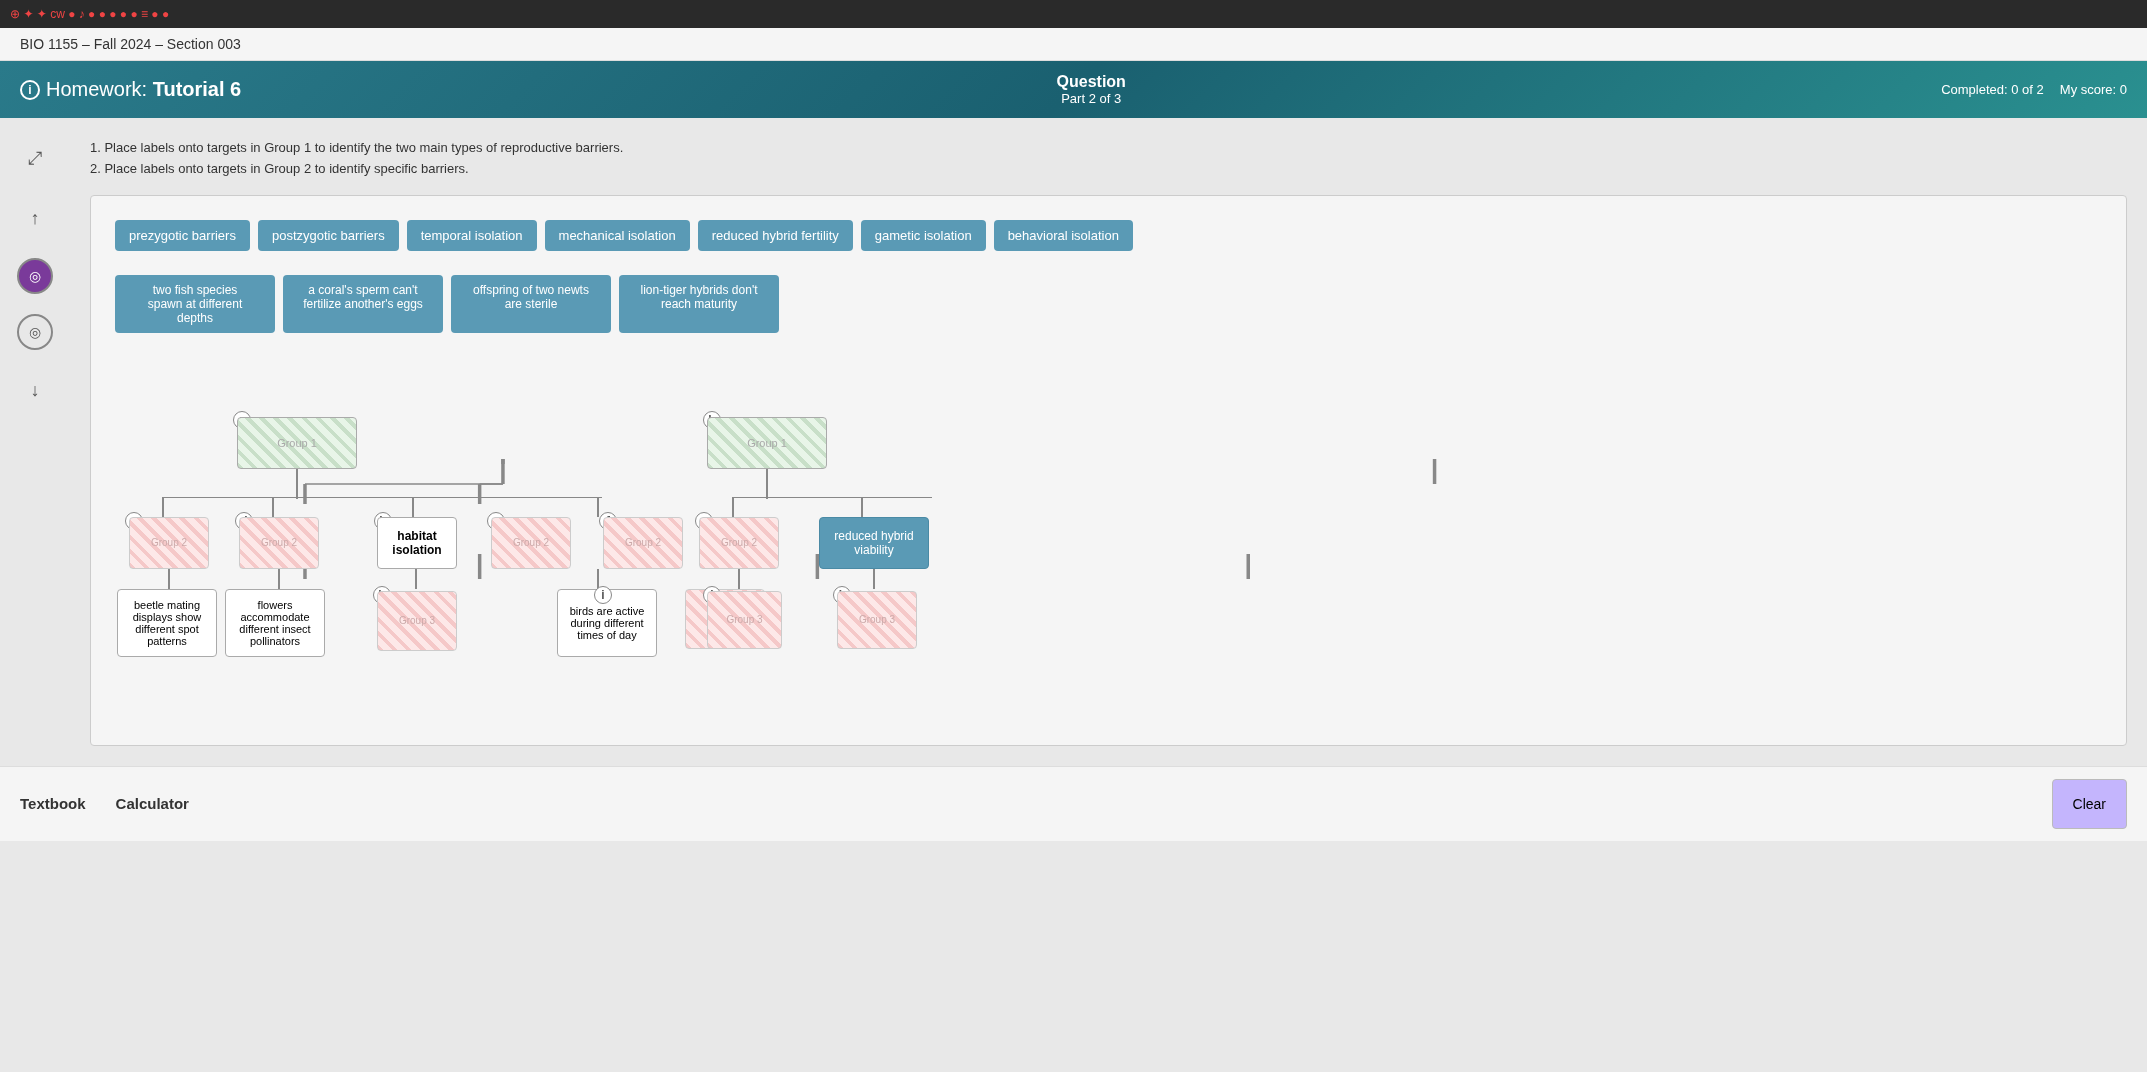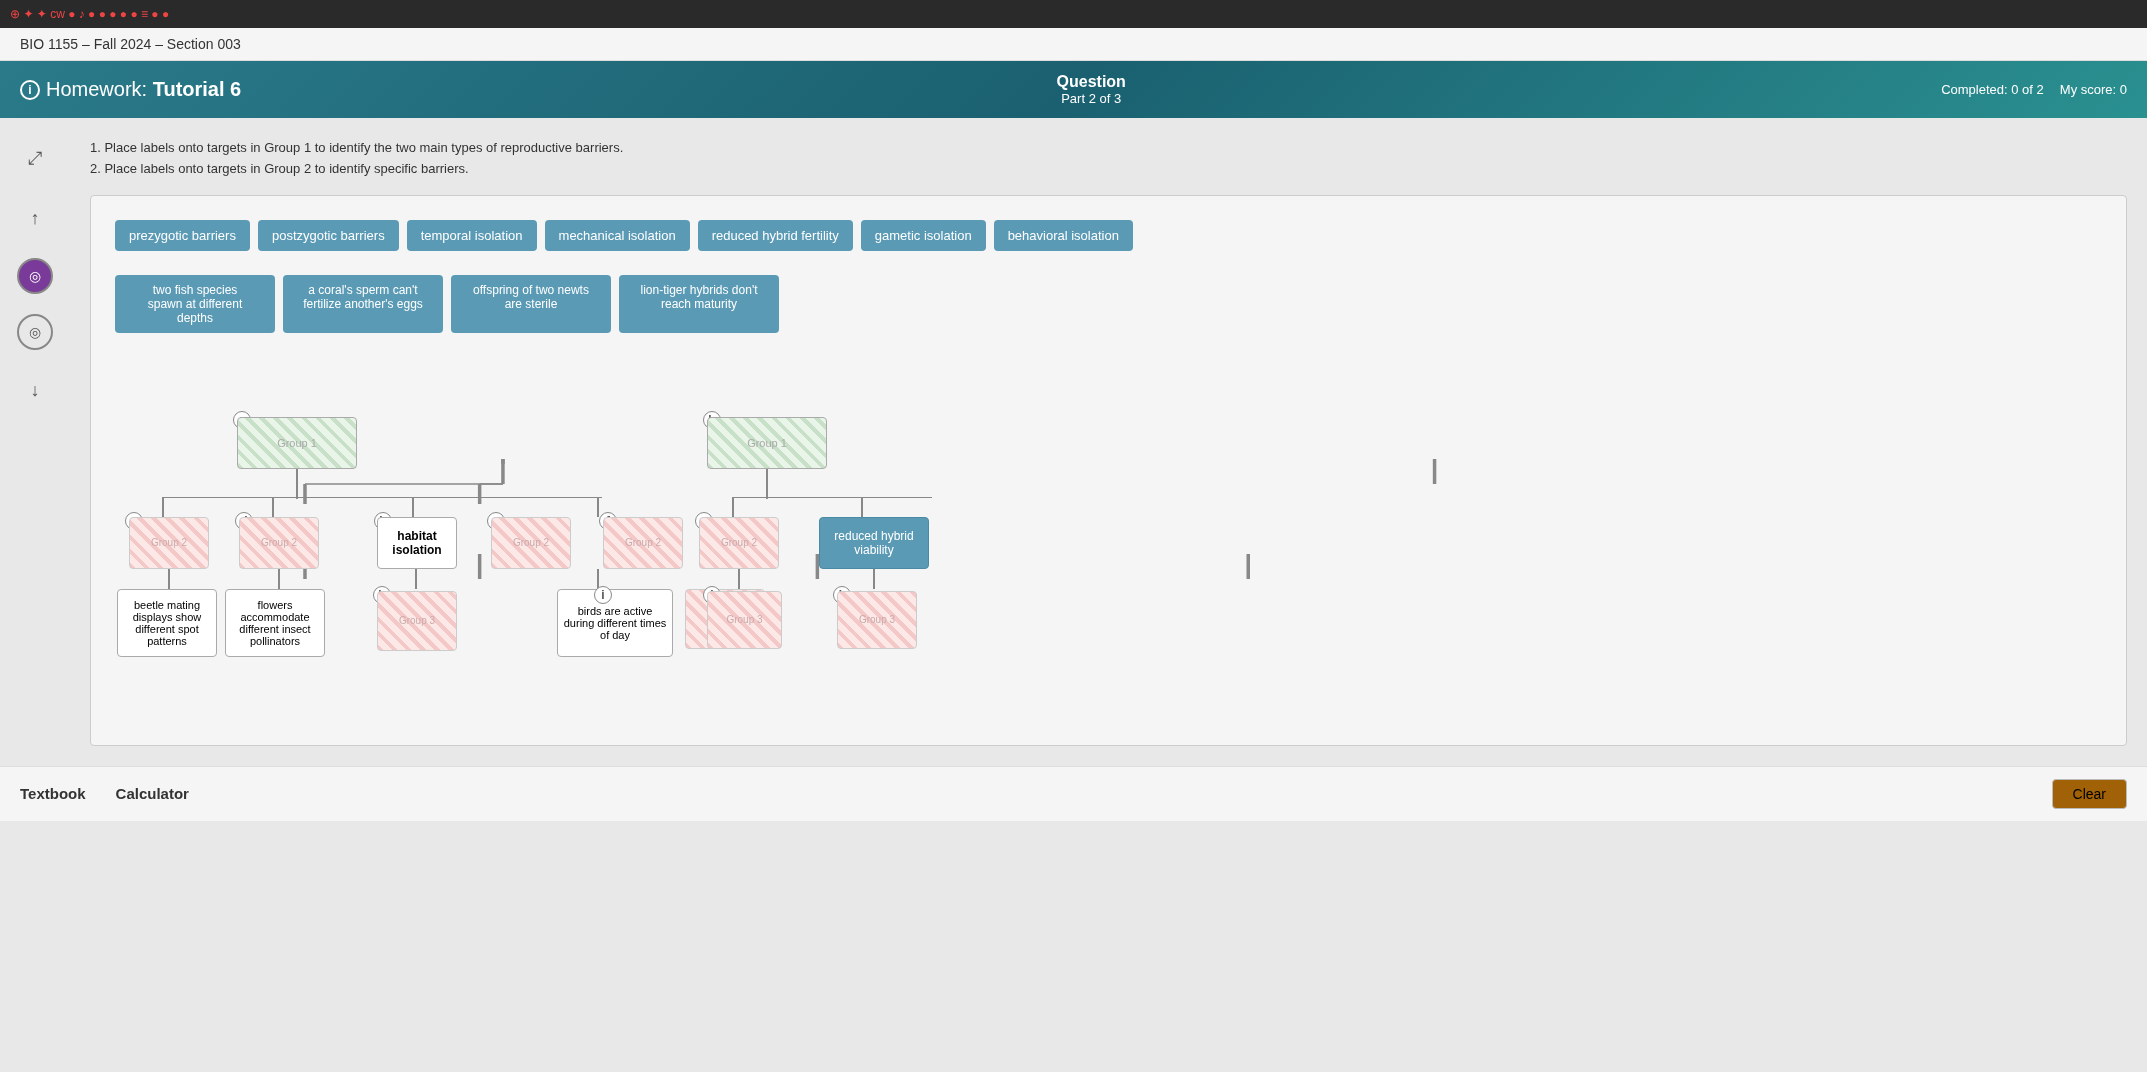--- a/index.html
+++ b/index.html
@@ -248,24 +248,24 @@
     .bottom-btn {
       font-size: 15px;
       font-weight: bold;
       color: #333;
       cursor: pointer;
       background: none;
       border: none;
     }
     .clear-btn {
       margin-left: auto;
-      background: #a16207;
+      background: #c4b5fd;
       border: 1px solid #bbb;
       border-radius: 4px;
-      padding: 6px 20px;
+      padding: 16px 20px;
       font-size: 14px;
       cursor: pointer;
     }
   </style>
 </head>
 <body>
 
 <div class="top-bar">
   <span class="top-bar-icon">⊕ ✦ ✦ cw ● ♪ ● ● ● ● ● ≡ ● ●</span>
 </div>
@@ -437,21 +437,21 @@
 
         <div class="target-box" style="left:118px; top:240px; width:100px; height:68px; background:white; border:1px solid #aaa; font-size:11px;">
           <span>flowers accommodate different insect pollinators</span>
         </div>
 
         <div class="label-letter" style="left:266px; top:237px;">h</div>
         <div class="target-box target-empty-pink" style="left:270px; top:242px; width:80px; height:60px;">
           <span style="color:#caa; font-size:10px;">Group 3</span>
         </div>
 
-        <div class="target-box" style="left:450px; top:240px; width:116px; height:68px; background:white; border:1px solid #aaa; font-size:11px;">
+        <div class="target-box" style="left:450px; top:240px; width:100px; height:68px; background:white; border:1px solid #aaa; font-size:11px;">
           <span>birds are active during different times of day</span>
         </div>
 
         <div class="label-letter" style="left:487px; top:237px;">
           <span>i</span>
         </div>
 
         <div class="target-box target-empty-pink" style="left:578px; top:240px; width:80px; height:60px;">
           <span style="color:#caa; font-size:10px;">Group 3</span>
         </div>

